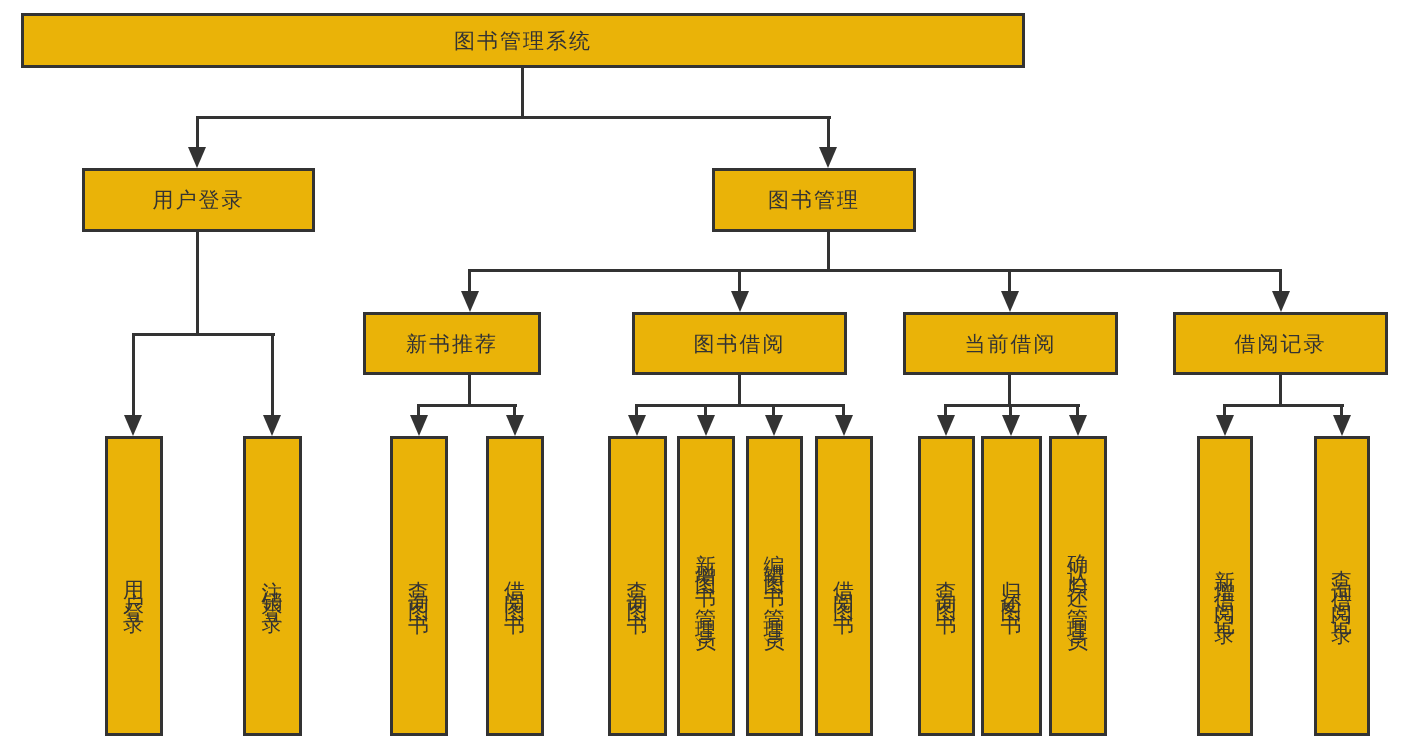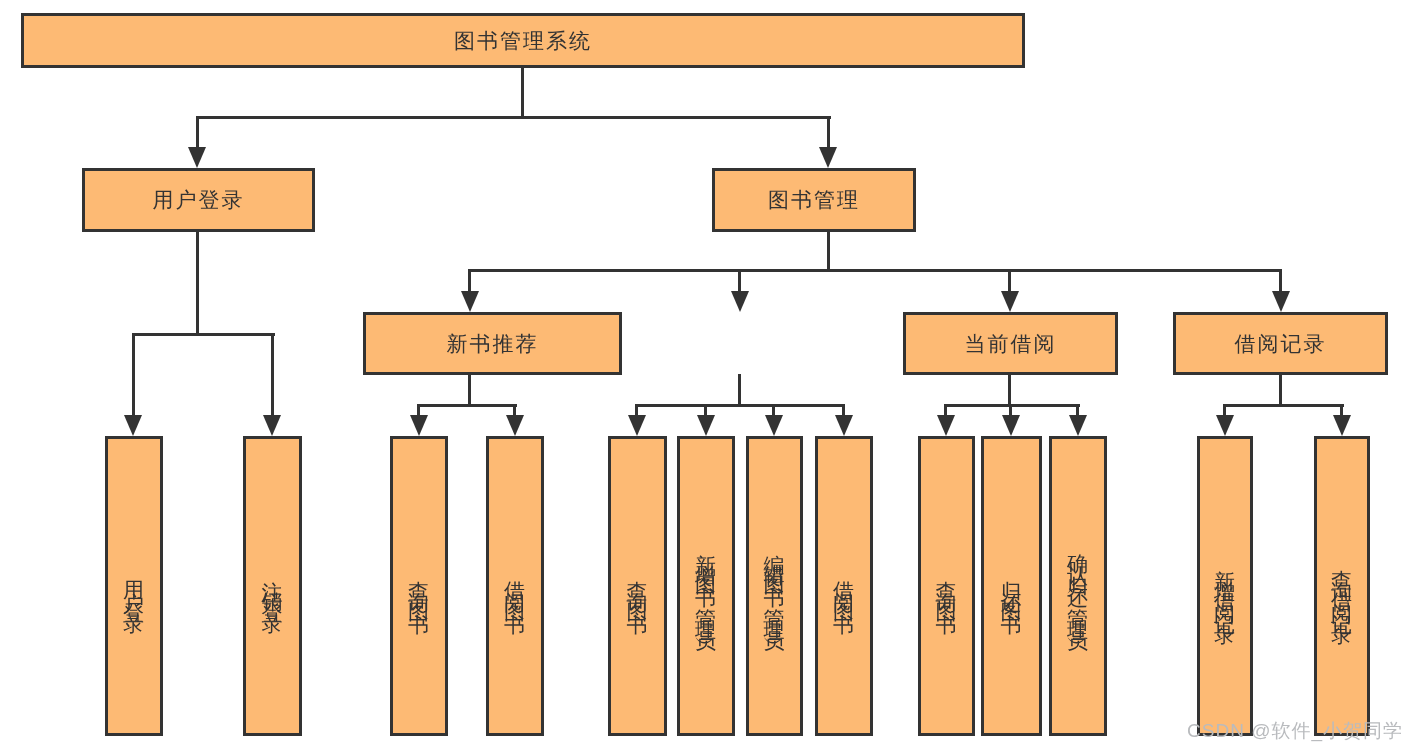--- a/index.html
+++ b/index.html
@@ -2,21 +2,21 @@
 <html style="--line: #333333; --text: #333333; --wm: #b9bbbe; --bg: #ffffff;"><head>
 <meta charset="utf-8">
 <style>
   html,body{margin:0;padding:0;background:#fff;}
   .canvas{
     position:relative;width:1405px;height:747px;background:var(--bg,#fff);
     font-family:"Liberation Sans","DejaVu Sans",sans-serif;color:var(--text,#333);
     overflow:hidden;
   }
   .box{
-    position:absolute;border:3px solid var(--line,#333);background:#fdba74;
+    position:absolute;border:3px solid var(--line,#333);background:#eab308;
     display:flex;align-items:center;justify-content:center;box-sizing:border-box;
     font-size:21px;letter-spacing:2px;white-space:nowrap;
   }
   .leaf{
     writing-mode:vertical-rl;text-orientation:mixed;
     font-size:21px;letter-spacing:11px;line-height:1;white-space:normal;
   }
   .vline,.hline{position:absolute;background:var(--line,#333);}
   .arrow{
     position:absolute;width:0;height:0;
@@ -62,22 +62,25 @@
   <div class="hline" style="left:468px;top:269px;width:814px;height:3px;"></div>
   <div class="vline" style="left:468px;top:269px;width:3px;height:24px;"></div>
   <div class="arrow" style="left:461px;top:291px;"></div>
   <div class="vline" style="left:738px;top:269px;width:3px;height:24px;"></div>
   <div class="arrow" style="left:731px;top:291px;"></div>
   <div class="vline" style="left:1008px;top:269px;width:3px;height:24px;"></div>
   <div class="arrow" style="left:1001px;top:291px;"></div>
   <div class="vline" style="left:1279px;top:269px;width:3px;height:24px;"></div>
   <div class="arrow" style="left:1272px;top:291px;"></div>
 
-  <div class="box" style="left:363px;top:312px;width:259px;height:63px;">
+  <div class="box" style="left:363px;top:312px;width:178px;height:63px;">
     <span>新书推荐</span>
+  </div>
+  <div class="box" style="left:632px;top:312px;width:215px;height:63px;">
+    <span>图书借阅</span>
   </div>
   <div class="box" style="left:1173px;top:312px;width:215px;height:63px;">
     <span>借阅记录</span>
   </div>
   <div class="box" style="left:903px;top:312px;width:215px;height:63px;">
     <span>当前借阅</span>
   </div>
 
   <div class="vline" style="left:468px;top:374px;width:3px;height:33px;"></div>
   <div class="hline" style="left:417px;top:404px;width:100px;height:3px;"></div>
@@ -150,15 +153,14 @@
     <span>确认归还（管理员）</span>
   </div>
 
   <div class="box leaf" style="left:1197px;top:436px;width:56px;height:300px;">
     <span>新增借阅记录</span>
   </div>
   <div class="box leaf" style="left:1314px;top:436px;width:56px;height:300px;">
     <span>查询借阅记录</span>
   </div>
 
-  <div class="watermark">CSDN @软件_小贺同学</div>
 
 </div>
 
 </body></html>

